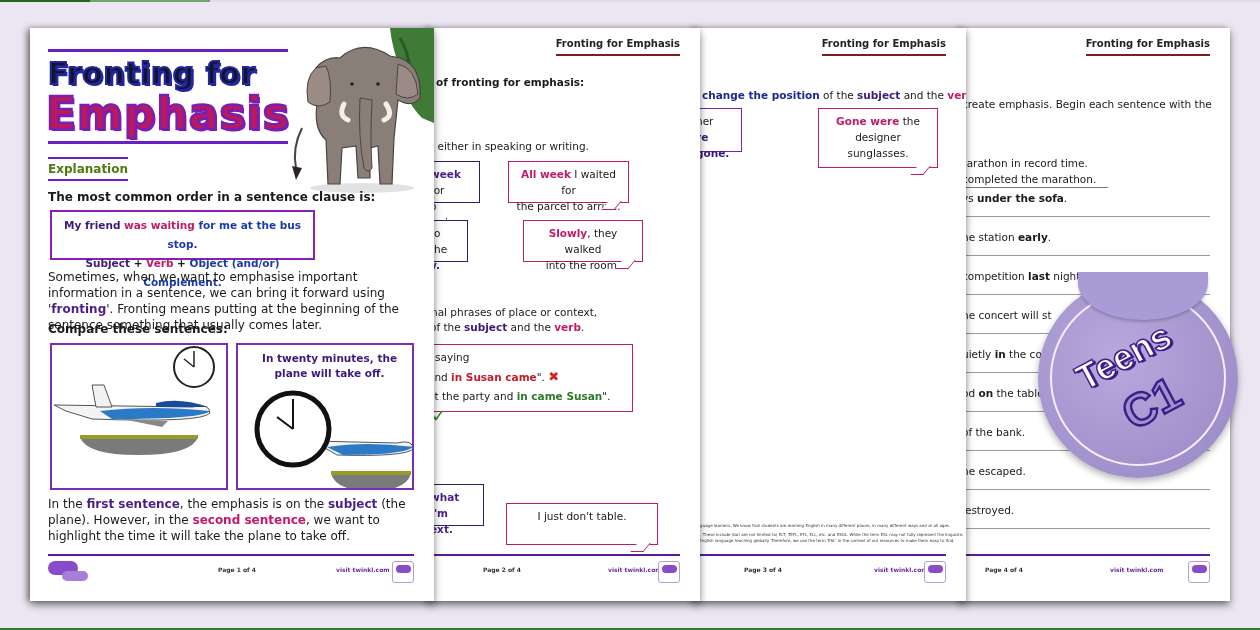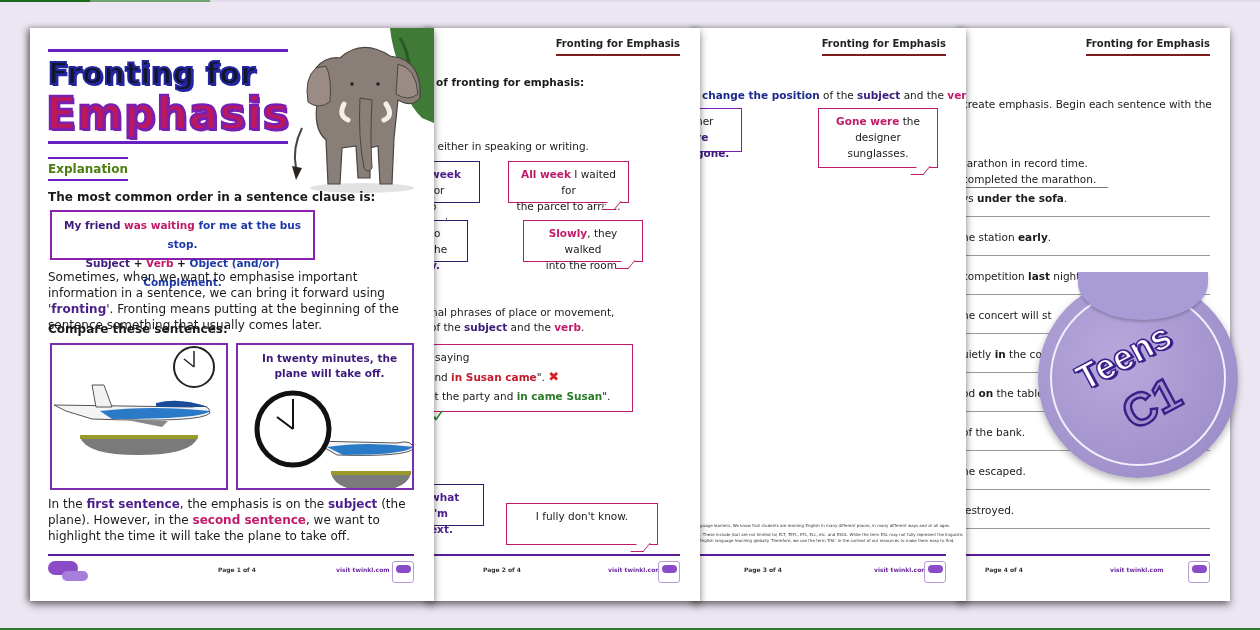--- a/index.html
+++ b/index.html
@@ -210,38 +210,38 @@
   </div>
   <div class="bubble navy" style="left:-4px;top:192px;width:44px;height:42px;text-align:left;border-left:none;">
     <div>to the</div>
     <div class="c-purple">y.</div>
   </div>
   <div class="bubble pink" style="left:95px;top:192px;width:120px;height:42px;">
     <div><span class="c-pink">Slowly</span><span>, they walked</span></div>
     <div>into the room.</div>
   </div>
 
-  <div class="ptext" style="left:3px;top:276px;">nal phrases of place or movement,</div>
+  <div class="ptext" style="left:3px;top:276px;">nal phrases of place or context,</div>
   <div class="ptext" style="left:2px;top:291px;">
     <span>of the </span><span class="c-subject">subject</span><span> and the </span><span class="c-verb">verb</span><span>.</span>
   </div>
 
   <div class="example-box">
     <div>f saying</div>
     <div><span>and </span><span class="c-red">in Susan came</span><span>".</span> <span class="cross">✖</span></div>
     <div><span>at the party and </span><span class="c-green">in came Susan</span><span>".</span> &nbsp;<span class="tick">✓</span></div>
   </div>
   <div class="ptext" style="left:2px;top:396px;color:#c21a6a;font-weight:bold;">.</div>
 
   <div class="bubble navy" style="left:-4px;top:456px;width:60px;height:42px;text-align:left;border-left:none;">
     <div class="c-purple">what I'm</div>
     <div class="c-purple">ext.</div>
   </div>
   <div class="bubble pink" style="left:78px;top:475px;width:152px;height:42px;">
-    <div>I fully don't know.</div>
+    <div>I just don't table.</div>
   </div>
 
   <div class="footer-line" style="left:0;"></div>
   <div class="footer-page" style="left:55px;">Page 2 of 4</div>
   <div class="footer-url" style="left:180px;">visit twinkl.com</div>
   <div class="footer-badge"></div>
 </div>
 
 <div class="page page-1">
   <div class="title-rule" style="top:21px;"></div>

